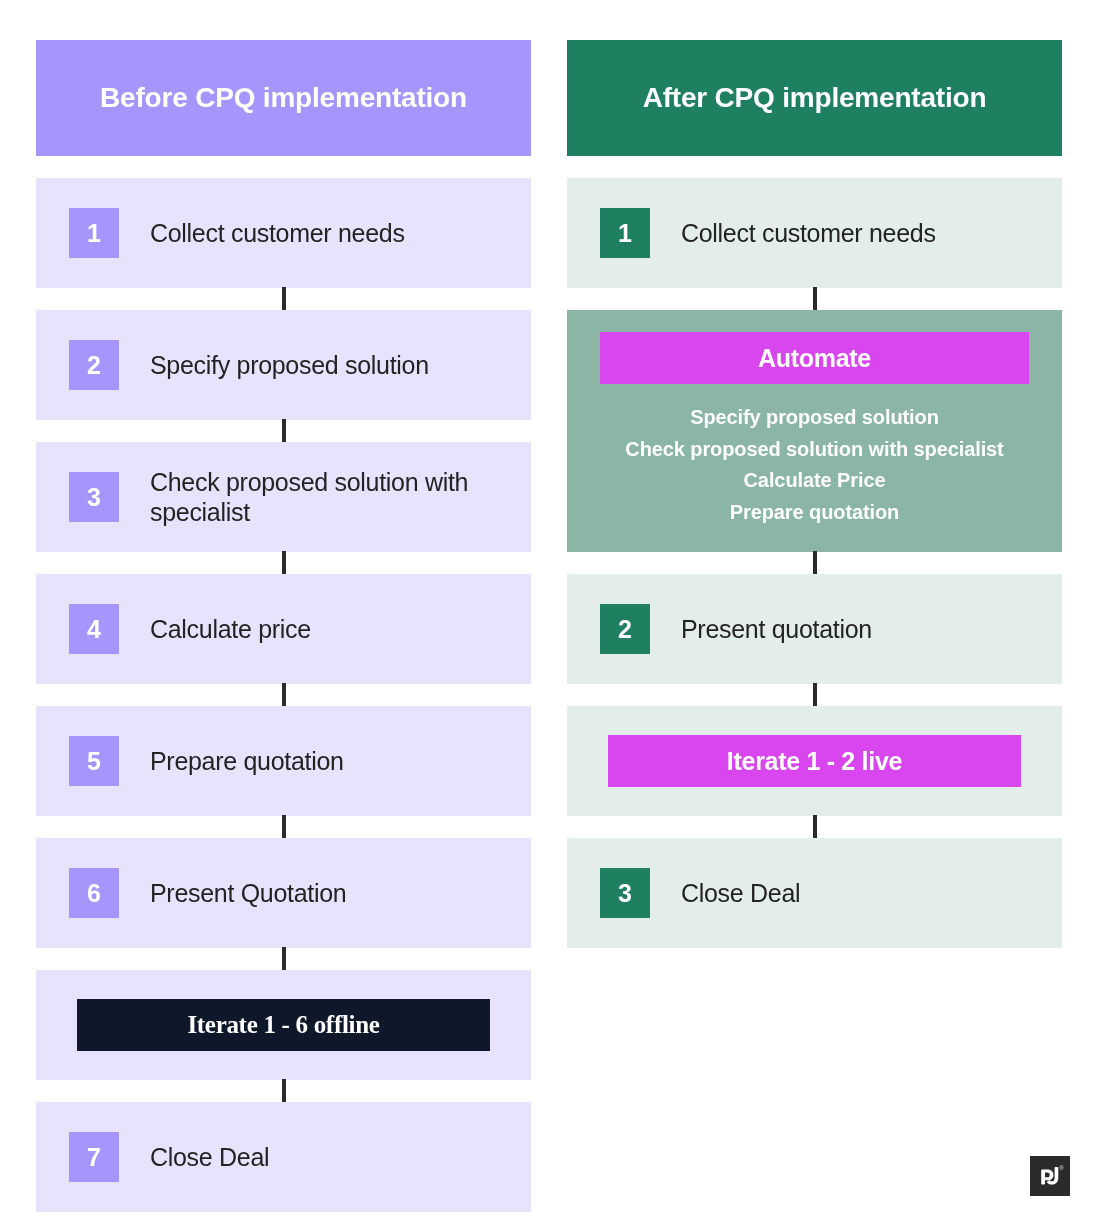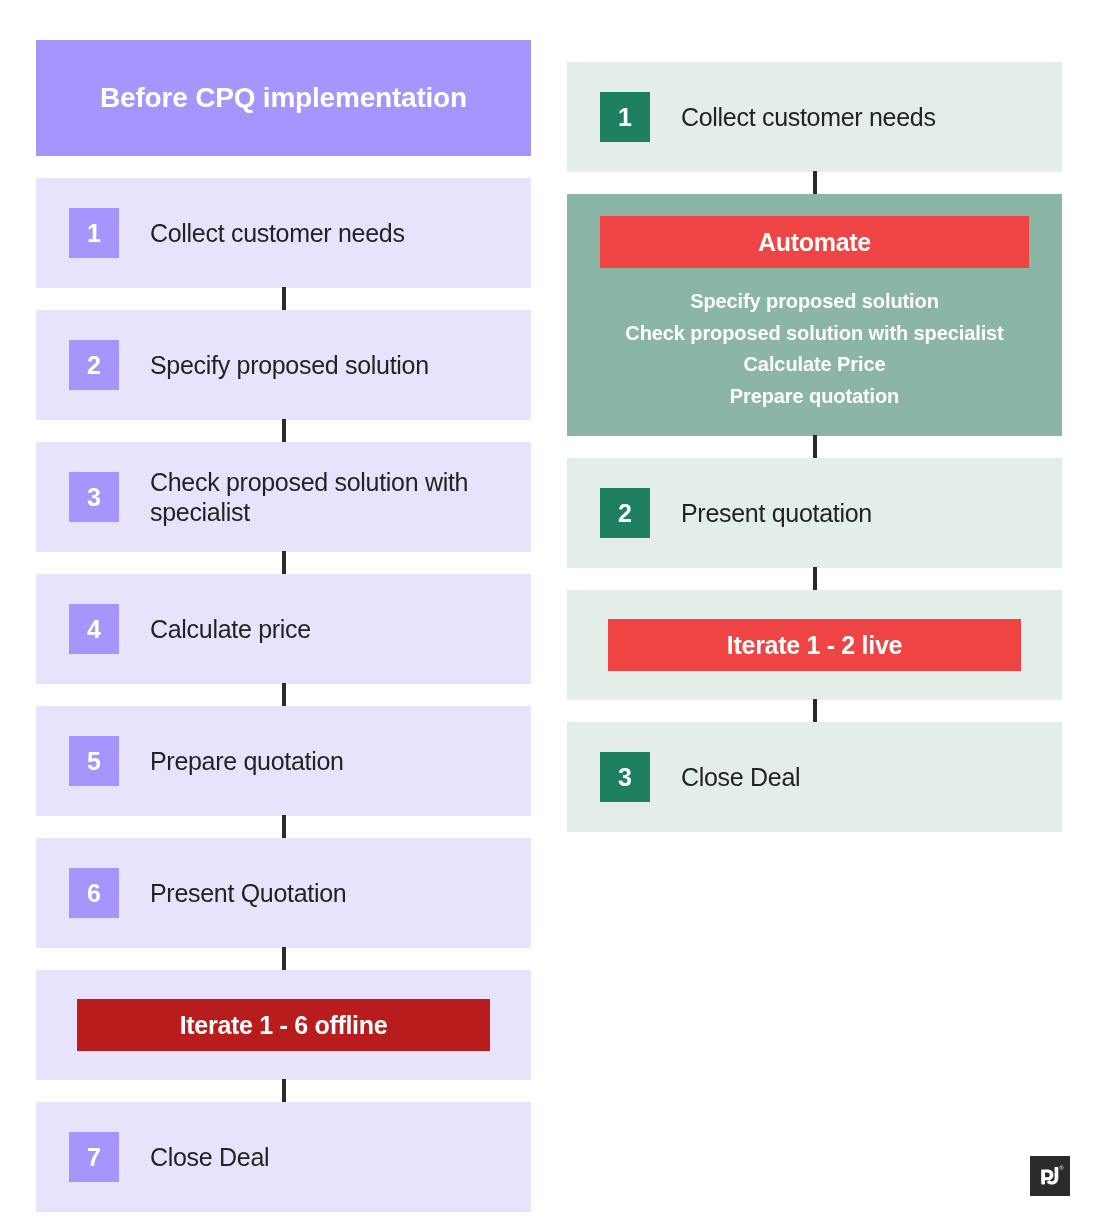--- a/index.html
+++ b/index.html
@@ -116,22 +116,22 @@
     color: #ffffff;
     font-size: 25px;
     font-weight: bold;
     letter-spacing: -0.3px;
   }
   .row.bar-row {
     display: block;
     padding: 29px 8px;
     min-height: 0;
   }
-  .left  .bar { background: #b91c1c; }
-  .right .bar { background: #ef4444; }
+  .left  .bar { background: #0f172a; font-family: Liberation Serif, serif; }
+  .right .bar { background: #d946ef; }
 
   .auto-bar {
     background: #1e8061;
   }
   .auto-list {
     margin-top: 18px;
     text-align: center;
     color: #ffffff;
     font-size: 20px;
     font-weight: bold;
@@ -204,20 +204,23 @@
     </div>
 
     <div class="row">
       <span class="connector"></span>
       <div class="step-badge">7</div>
       <div class="step-label">Close Deal</div>
     </div>
   </div>
 
   <div class="column right">
+    <div class="col-header">
+      <div class="col-header-title">After CPQ implementation</div>
+    </div>
 
     <div class="row">
       <div class="step-badge">1</div>
       <div class="step-label">Collect customer needs</div>
     </div>
 
     <div class="row tall-auto">
       <span class="connector"></span>
       <div class="bar auto-bar">Automate</div>
       <div class="auto-list">

